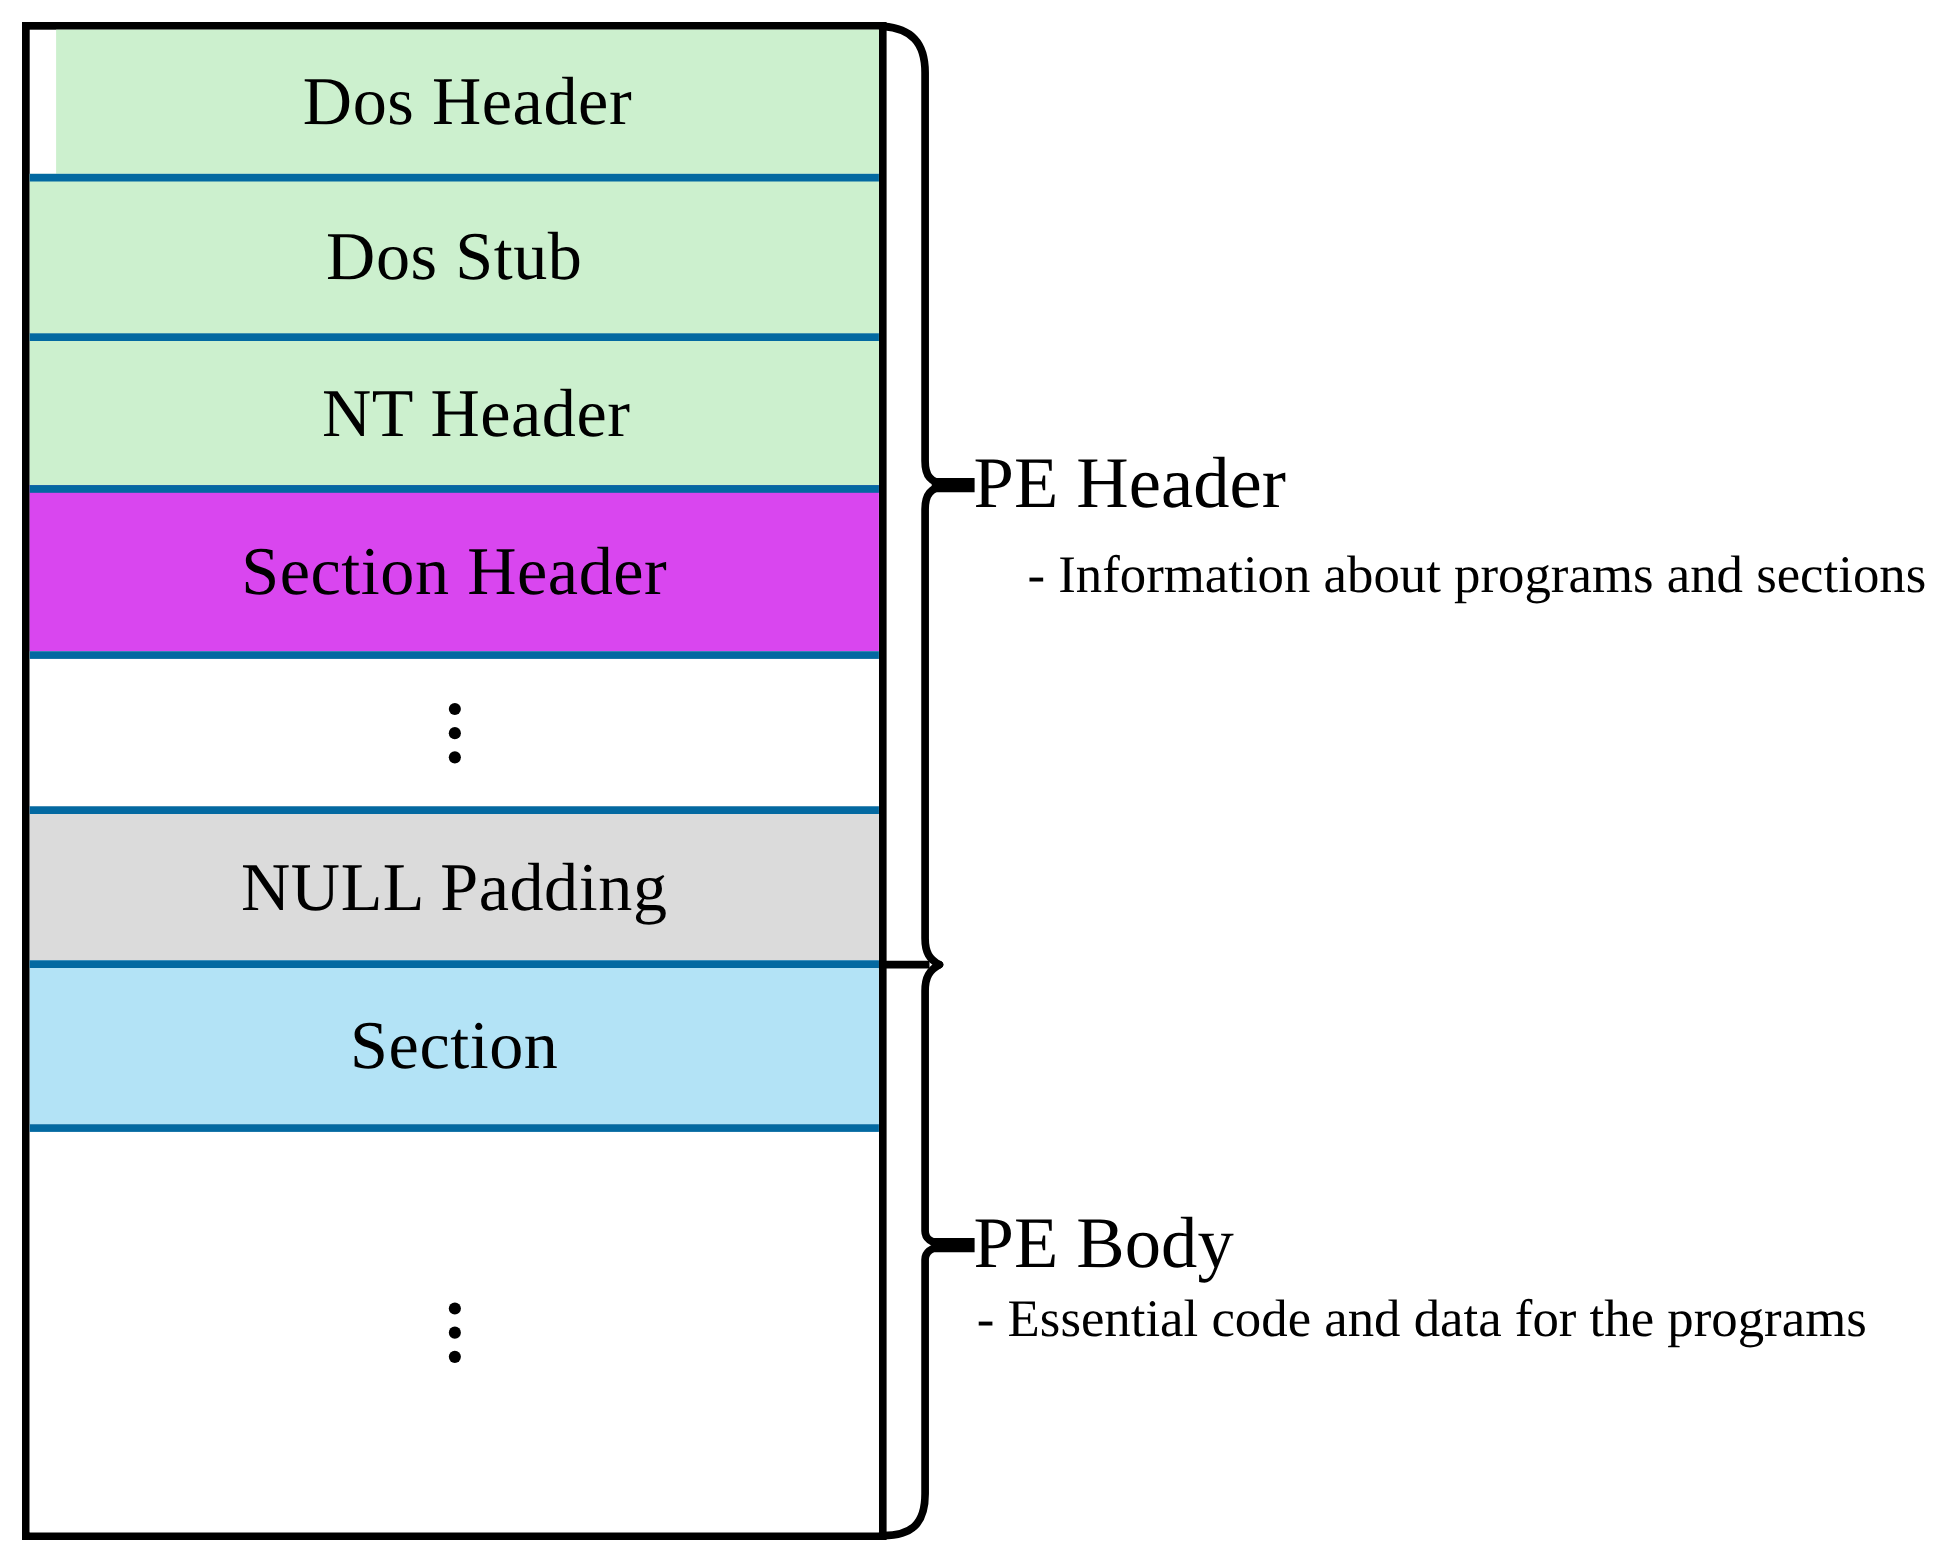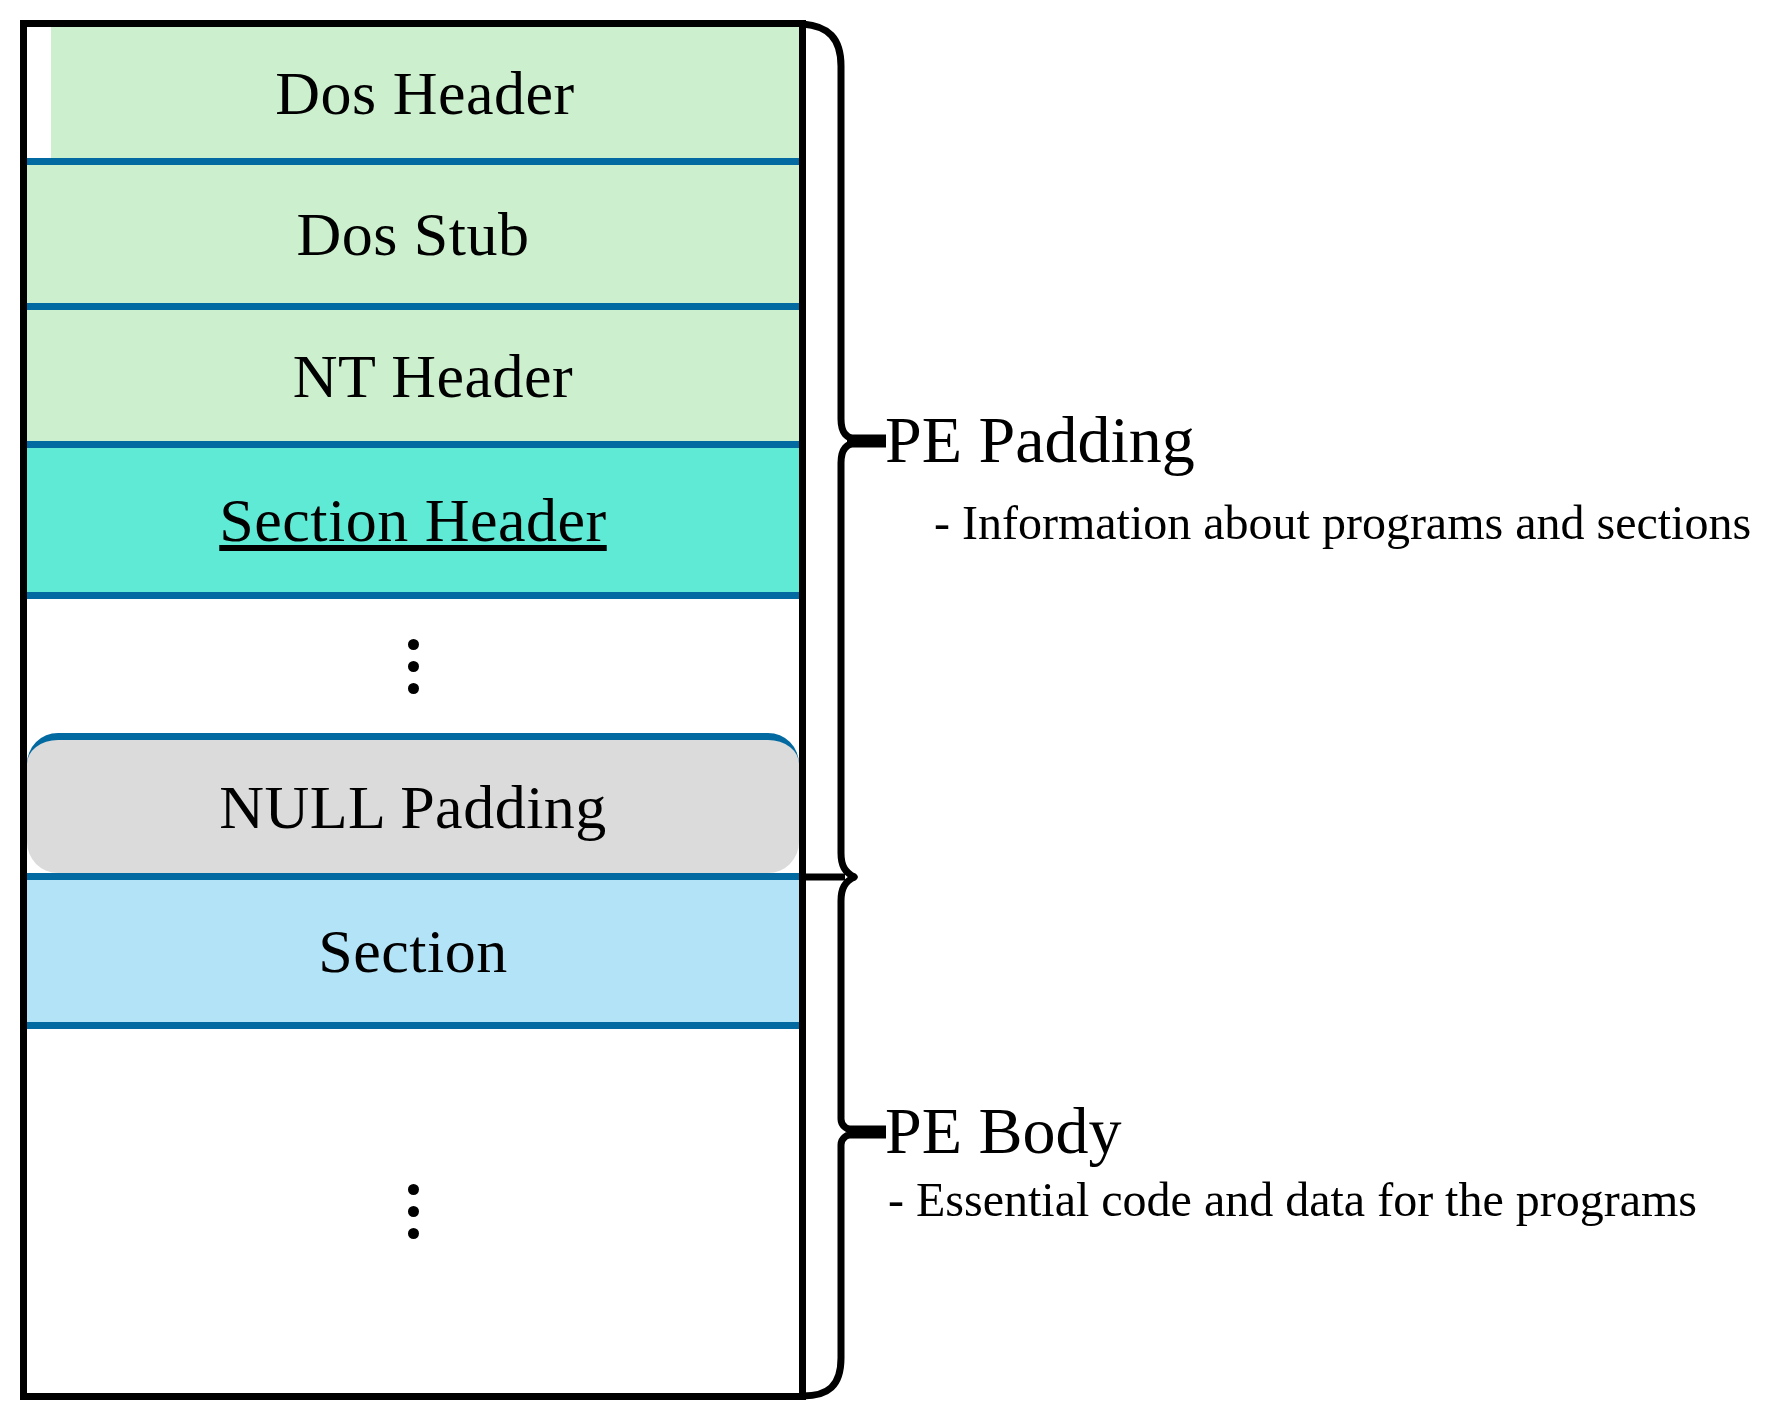--- a/index.html
+++ b/index.html
@@ -33,21 +33,21 @@
     align-items: center;
     justify-content: center;
     flex: 0 0 auto;
   }
   .row:first-child { border-top: none; margin-left: 24px; }
   .r1 { height: 131px; }
   .r2 { height: 145px; }
   .r3 { height: 138px; padding-left: 40px; }
   .r4 { height: 151px; }
   .r5 { height: 141px; }
-  .r6 { height: 140px; border-radius: 31px; }
+  .r6 { height: 140px; }
   .r7 { height: 149px; }
   .r8 { height: 371px; }
   .box-label {
     font-size: 62px;
     line-height: 1;
     white-space: nowrap;
     letter-spacing: 0.5px;
   }
   .vdots {
     display: flex;
@@ -102,21 +102,21 @@
     </div>
 
     <div class="row r2" style="background: rgb(204, 240, 206);">
       <span class="box-label">Dos Stub</span>
     </div>
 
     <div class="row r3" style="background: rgb(204, 240, 206);">
       <span class="box-label">NT Header</span>
     </div>
 
-    <div class="row r4" style="background: #5eead4; text-decoration: underline;">
+    <div class="row r4" style="background: #d946ef;">
       <span class="box-label">Section Header</span>
     </div>
 
     <div class="row r5" style="background: rgb(255, 255, 255);">
       <span class="vdots">
         <span class="dot"></span>
           <span class="dot"></span>
           <span class="dot"></span>
       </span>
     </div>
@@ -156,19 +156,19 @@
              C 846 1134 841 1138 841 1145
              L 841 1358
              C 841 1386 828 1396 803 1396"></path>
 
     <line x1="799" y1="877" x2="845" y2="877" stroke-width="7"></line>
 
     <line x1="847" y1="441" x2="886" y2="441" stroke-width="13"></line>
     <line x1="847" y1="1132" x2="886" y2="1132" stroke-width="13"></line>
   </svg>
 
-  <div id="pe-header-title" class="anno-title">PE Padding</div>
+  <div id="pe-header-title" class="anno-title">PE Header</div>
   <div id="pe-header-desc" class="anno-desc">- Information about programs and sections</div>
 
   <div id="pe-body-title" class="anno-title">PE Body</div>
   <div id="pe-body-desc" class="anno-desc">- Essential code and data for the programs</div>
 
 </div>
 
 </body></html>

